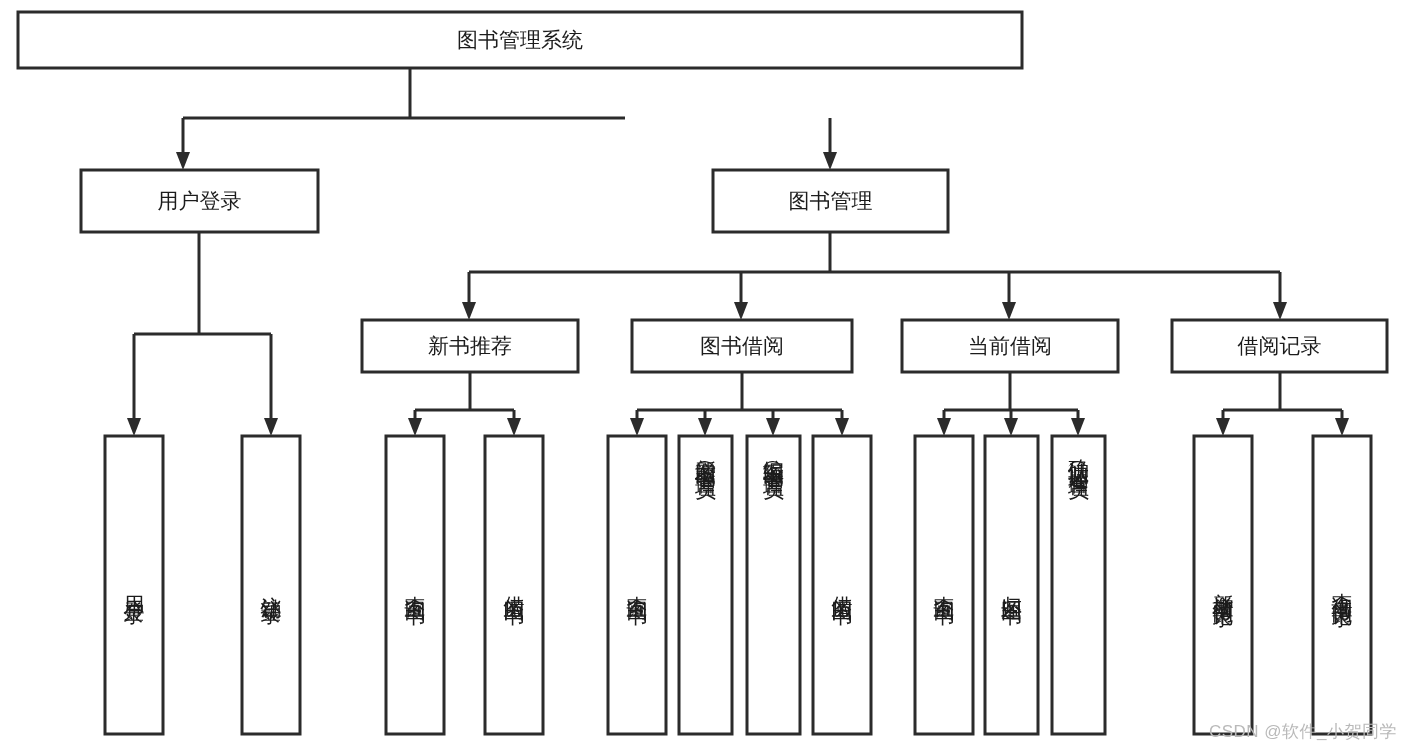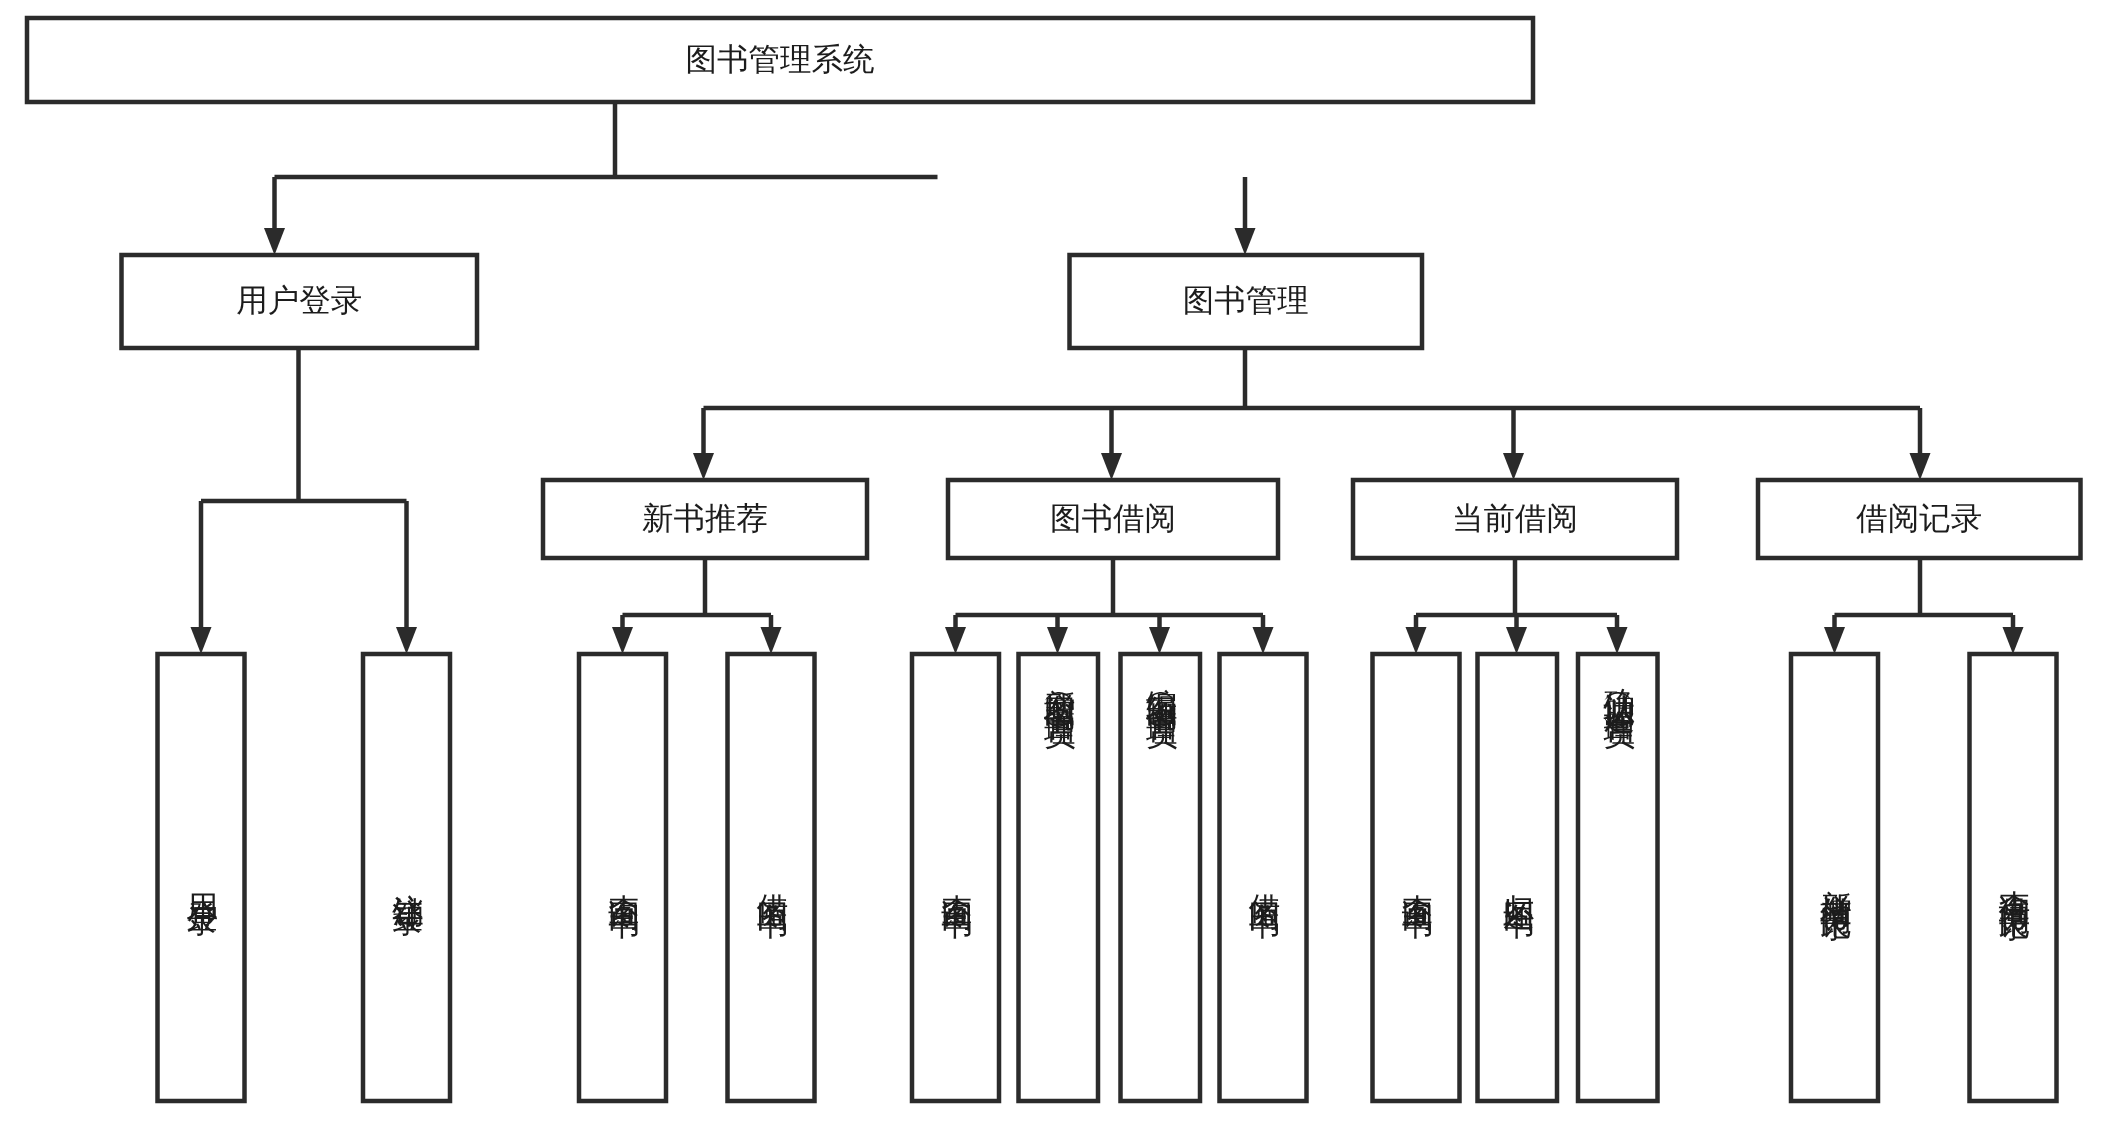--- a/index.html
+++ b/index.html
@@ -217,14 +217,15 @@
   <div class="leaf-label" style="left:747px; top:436px; width:53px; height:298px; justify-content:flex-start; padding-top:6px; box-sizing:border-box;">编辑图书（管理员）</div>
   <div class="leaf-label" style="left:813px; top:436px; width:58px; height:298px;">借阅图书</div>
 
   <div class="leaf-label" style="left:915px; top:436px; width:58px; height:298px;">查询图书</div>
   <div class="leaf-label" style="left:985px; top:436px; width:53px; height:298px;">归还图书</div>
   <div class="leaf-label" style="left:1052px; top:436px; width:53px; height:298px; justify-content:flex-start; padding-top:6px; box-sizing:border-box;">确认归还（管理员）</div>
 
   <div class="leaf-label" style="left:1194px; top:436px; width:58px; height:298px;">新增借阅记录</div>
   <div class="leaf-label" style="left:1313px; top:436px; width:58px; height:298px;">查询借阅记录</div>
 
+  <div class="watermark">CSDN @软件_小贺同学</div>
 
 </div>
 
 </body></html>

